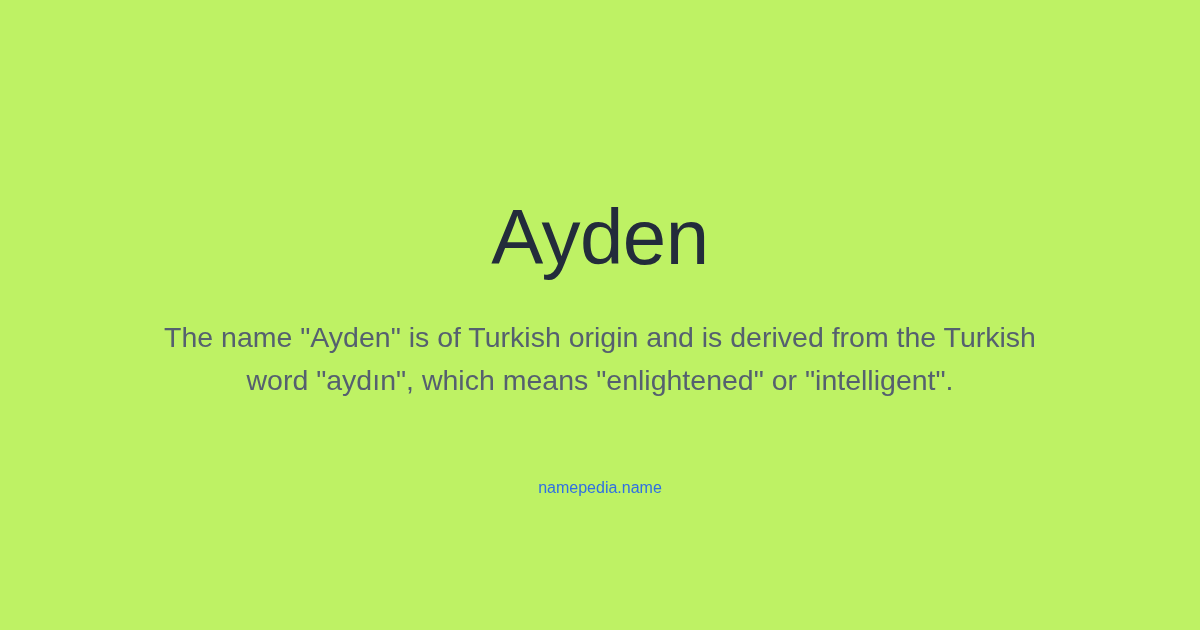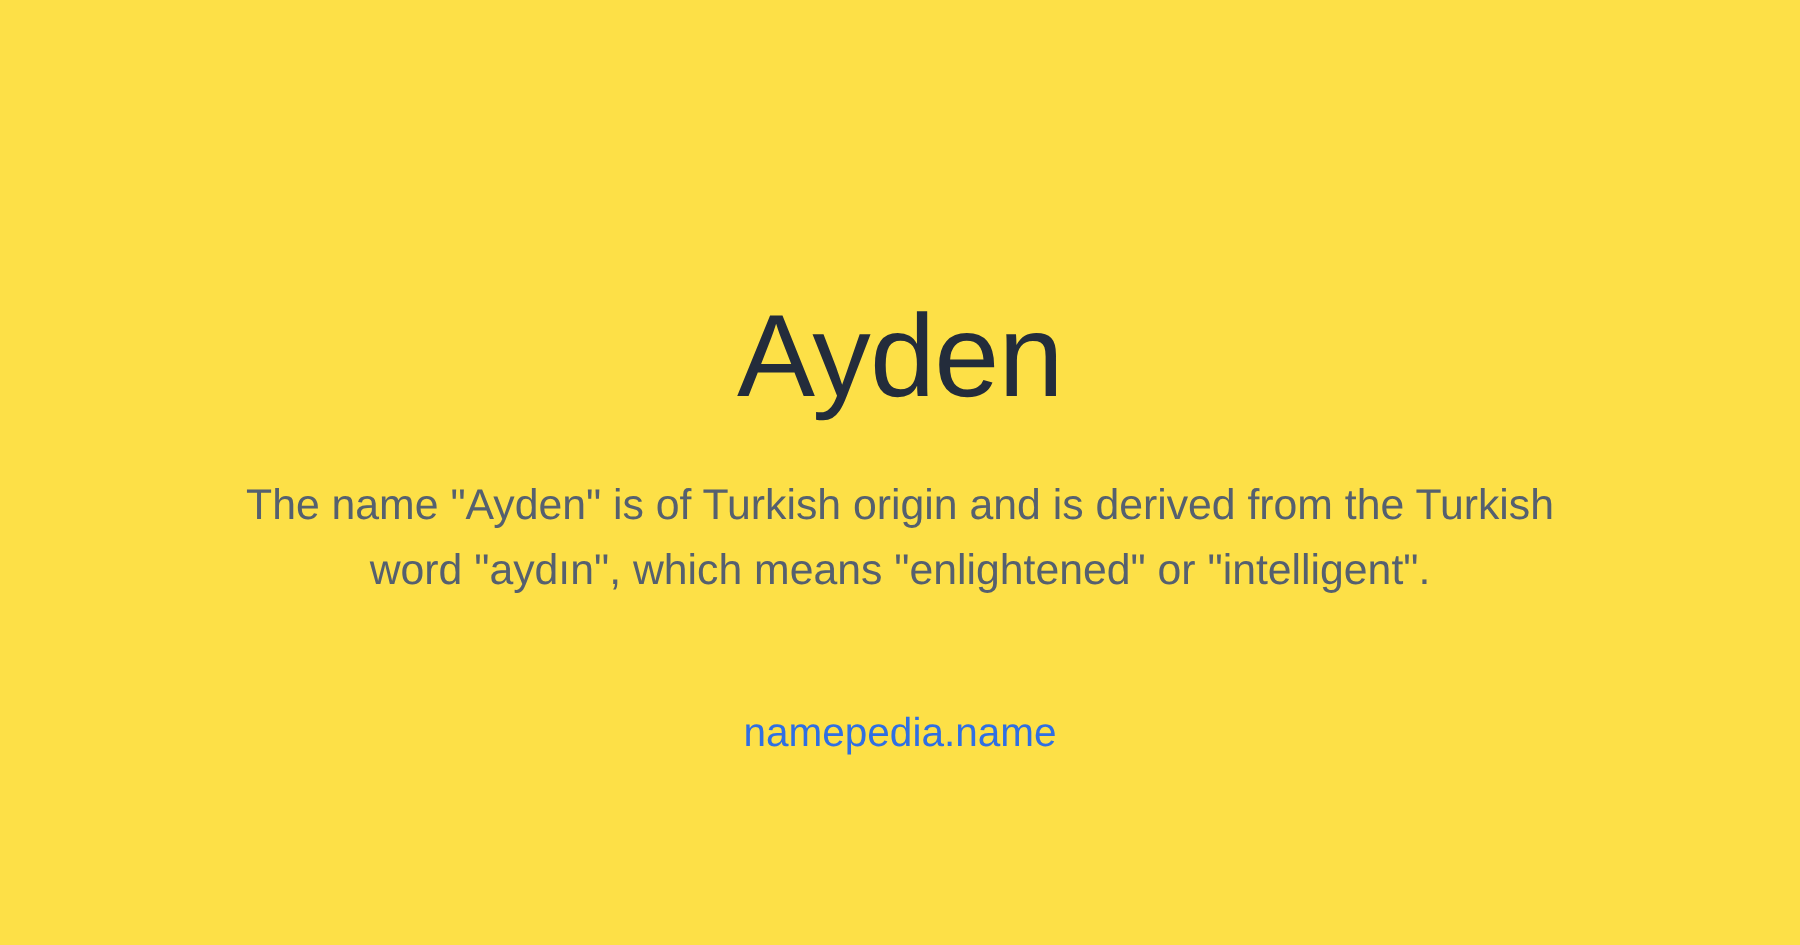--- a/index.html
+++ b/index.html
@@ -12,21 +12,21 @@
     height: 630px;
     background: #ffffff;
     font-family: "Liberation Sans", "DejaVu Sans", sans-serif;
     overflow: hidden;
   }
 
   .card {
     width: 1200px;
     height: 630px;
     box-sizing: border-box;
-    background: #fde047;
+    background: #bef264;
     display: flex;
     flex-direction: column;
     align-items: center;
     justify-content: flex-start;
     text-align: center;
   }
 
   .spacer-top {
     height: 196px;
     flex: 0 0 auto;
@@ -58,21 +58,21 @@
     padding: 0;
     text-align: center;
   }
 
   .gap-desc-footer {
     height: 72px;
     flex: 0 0 auto;
   }
 
   .site-link {
-    font-size: 27px;
+    font-size: 16px;
     line-height: 28px;
     font-weight: 400;
     color: #2f6fe3;
     text-decoration: none;
     white-space: nowrap;
   }
 </style>
 </head>
 <body>
 

